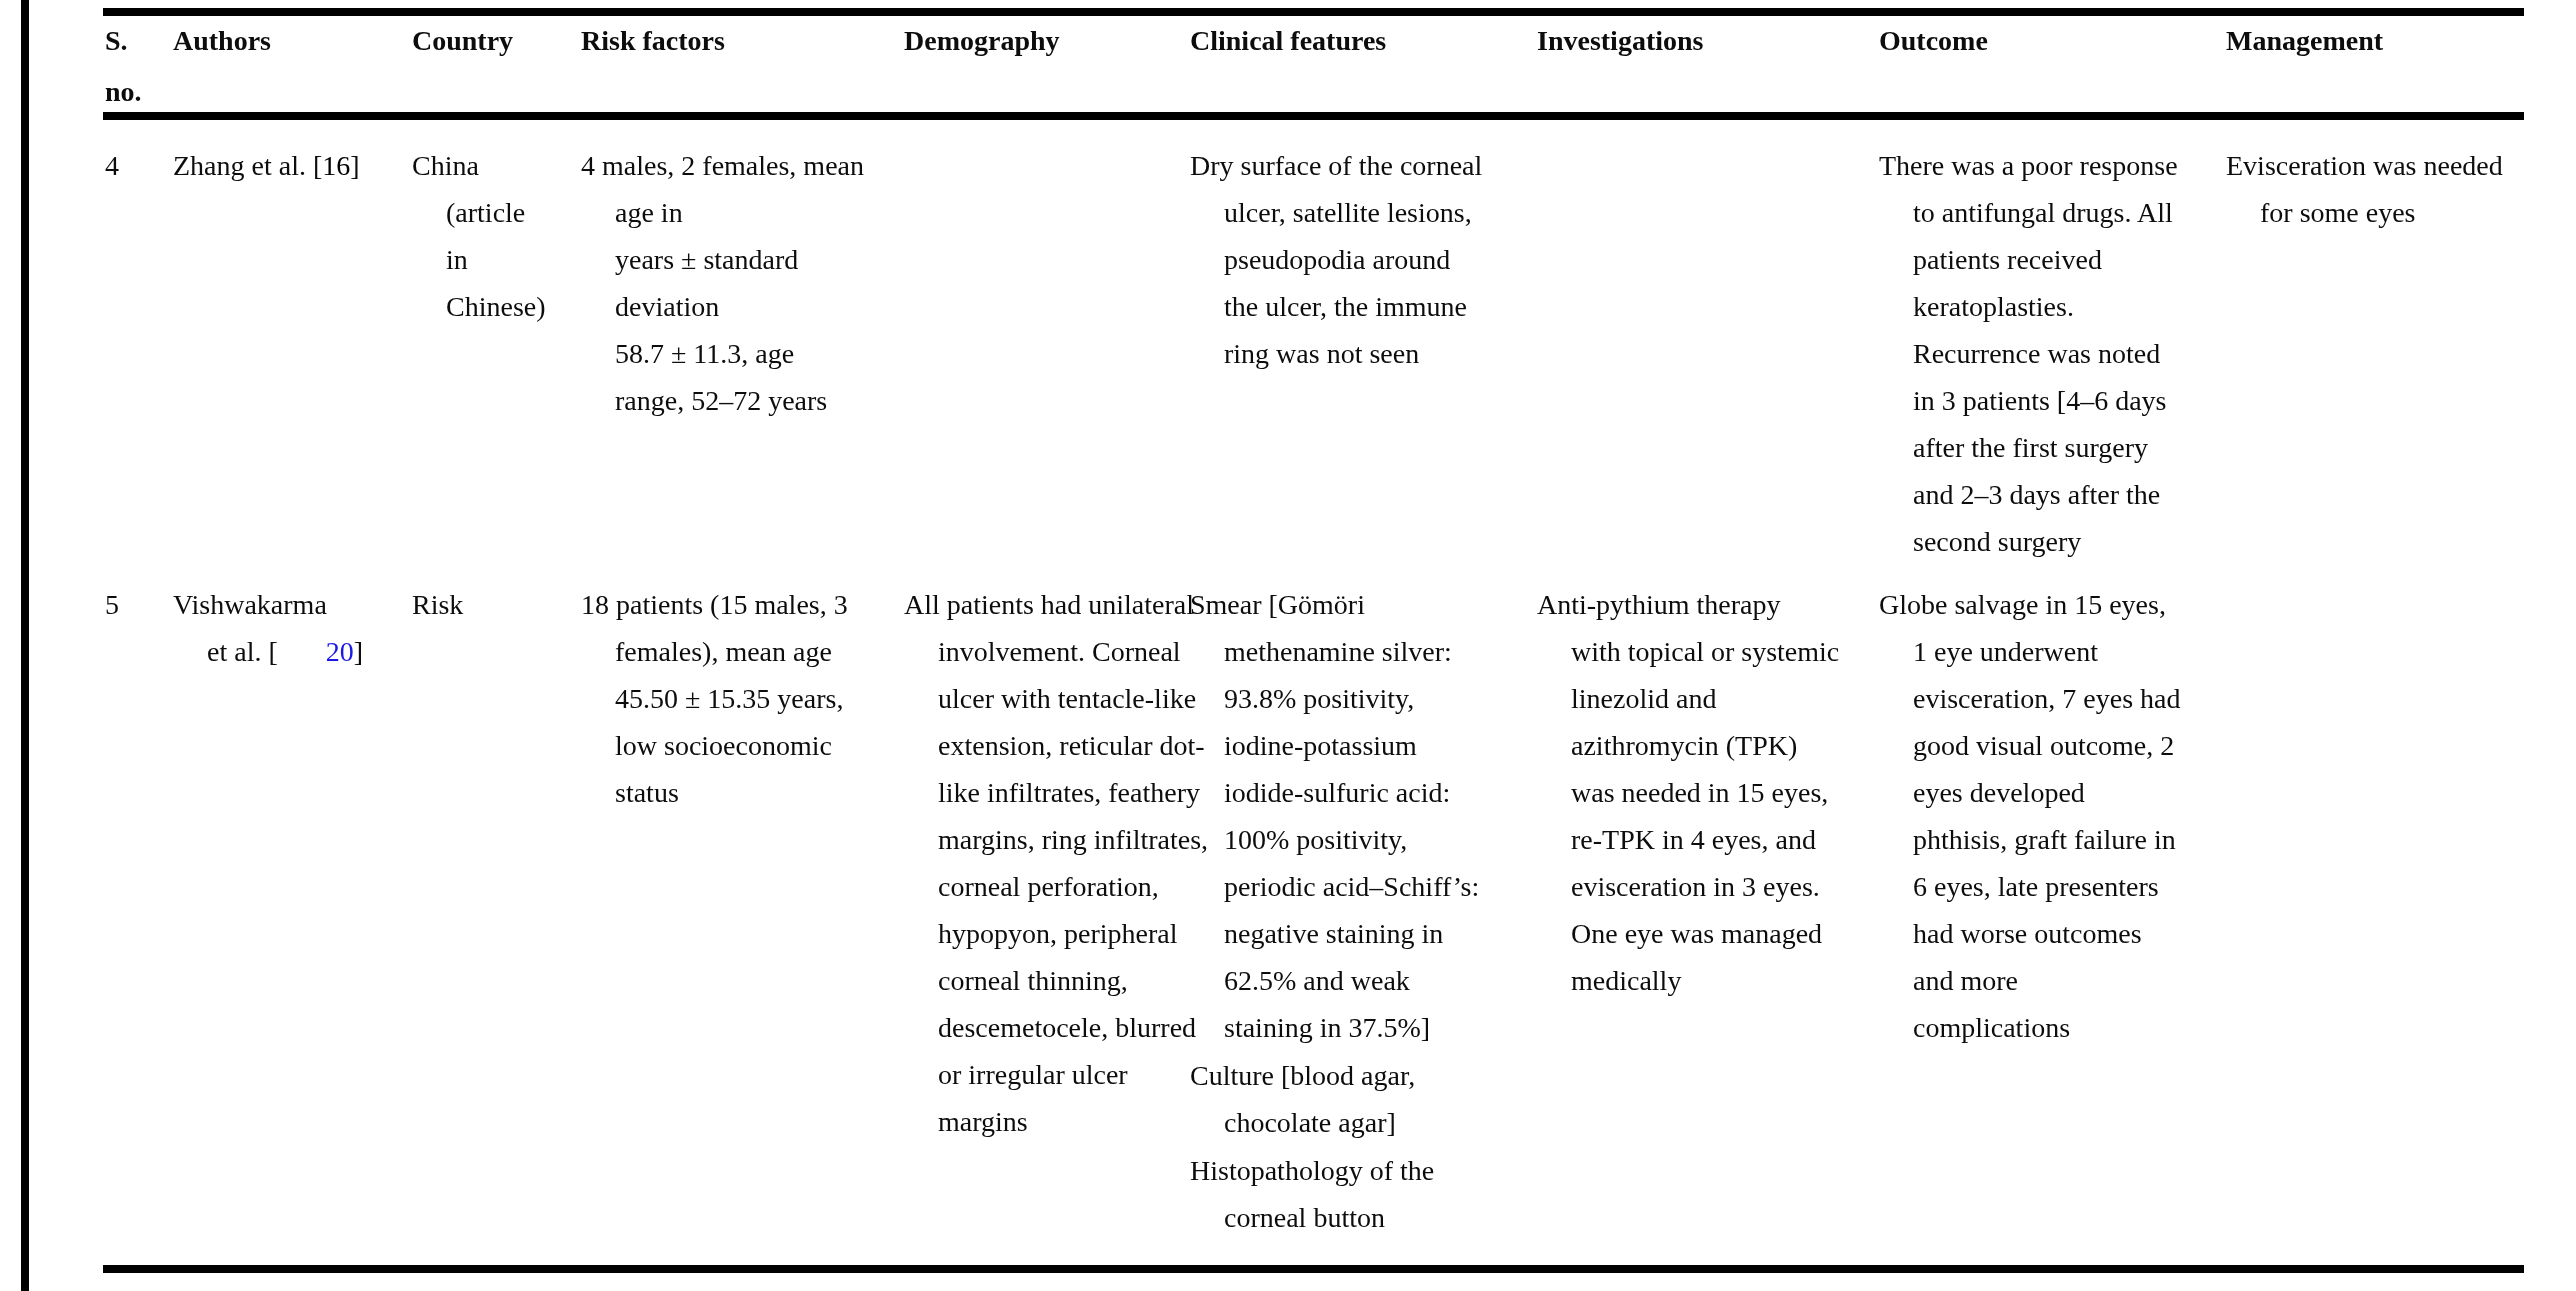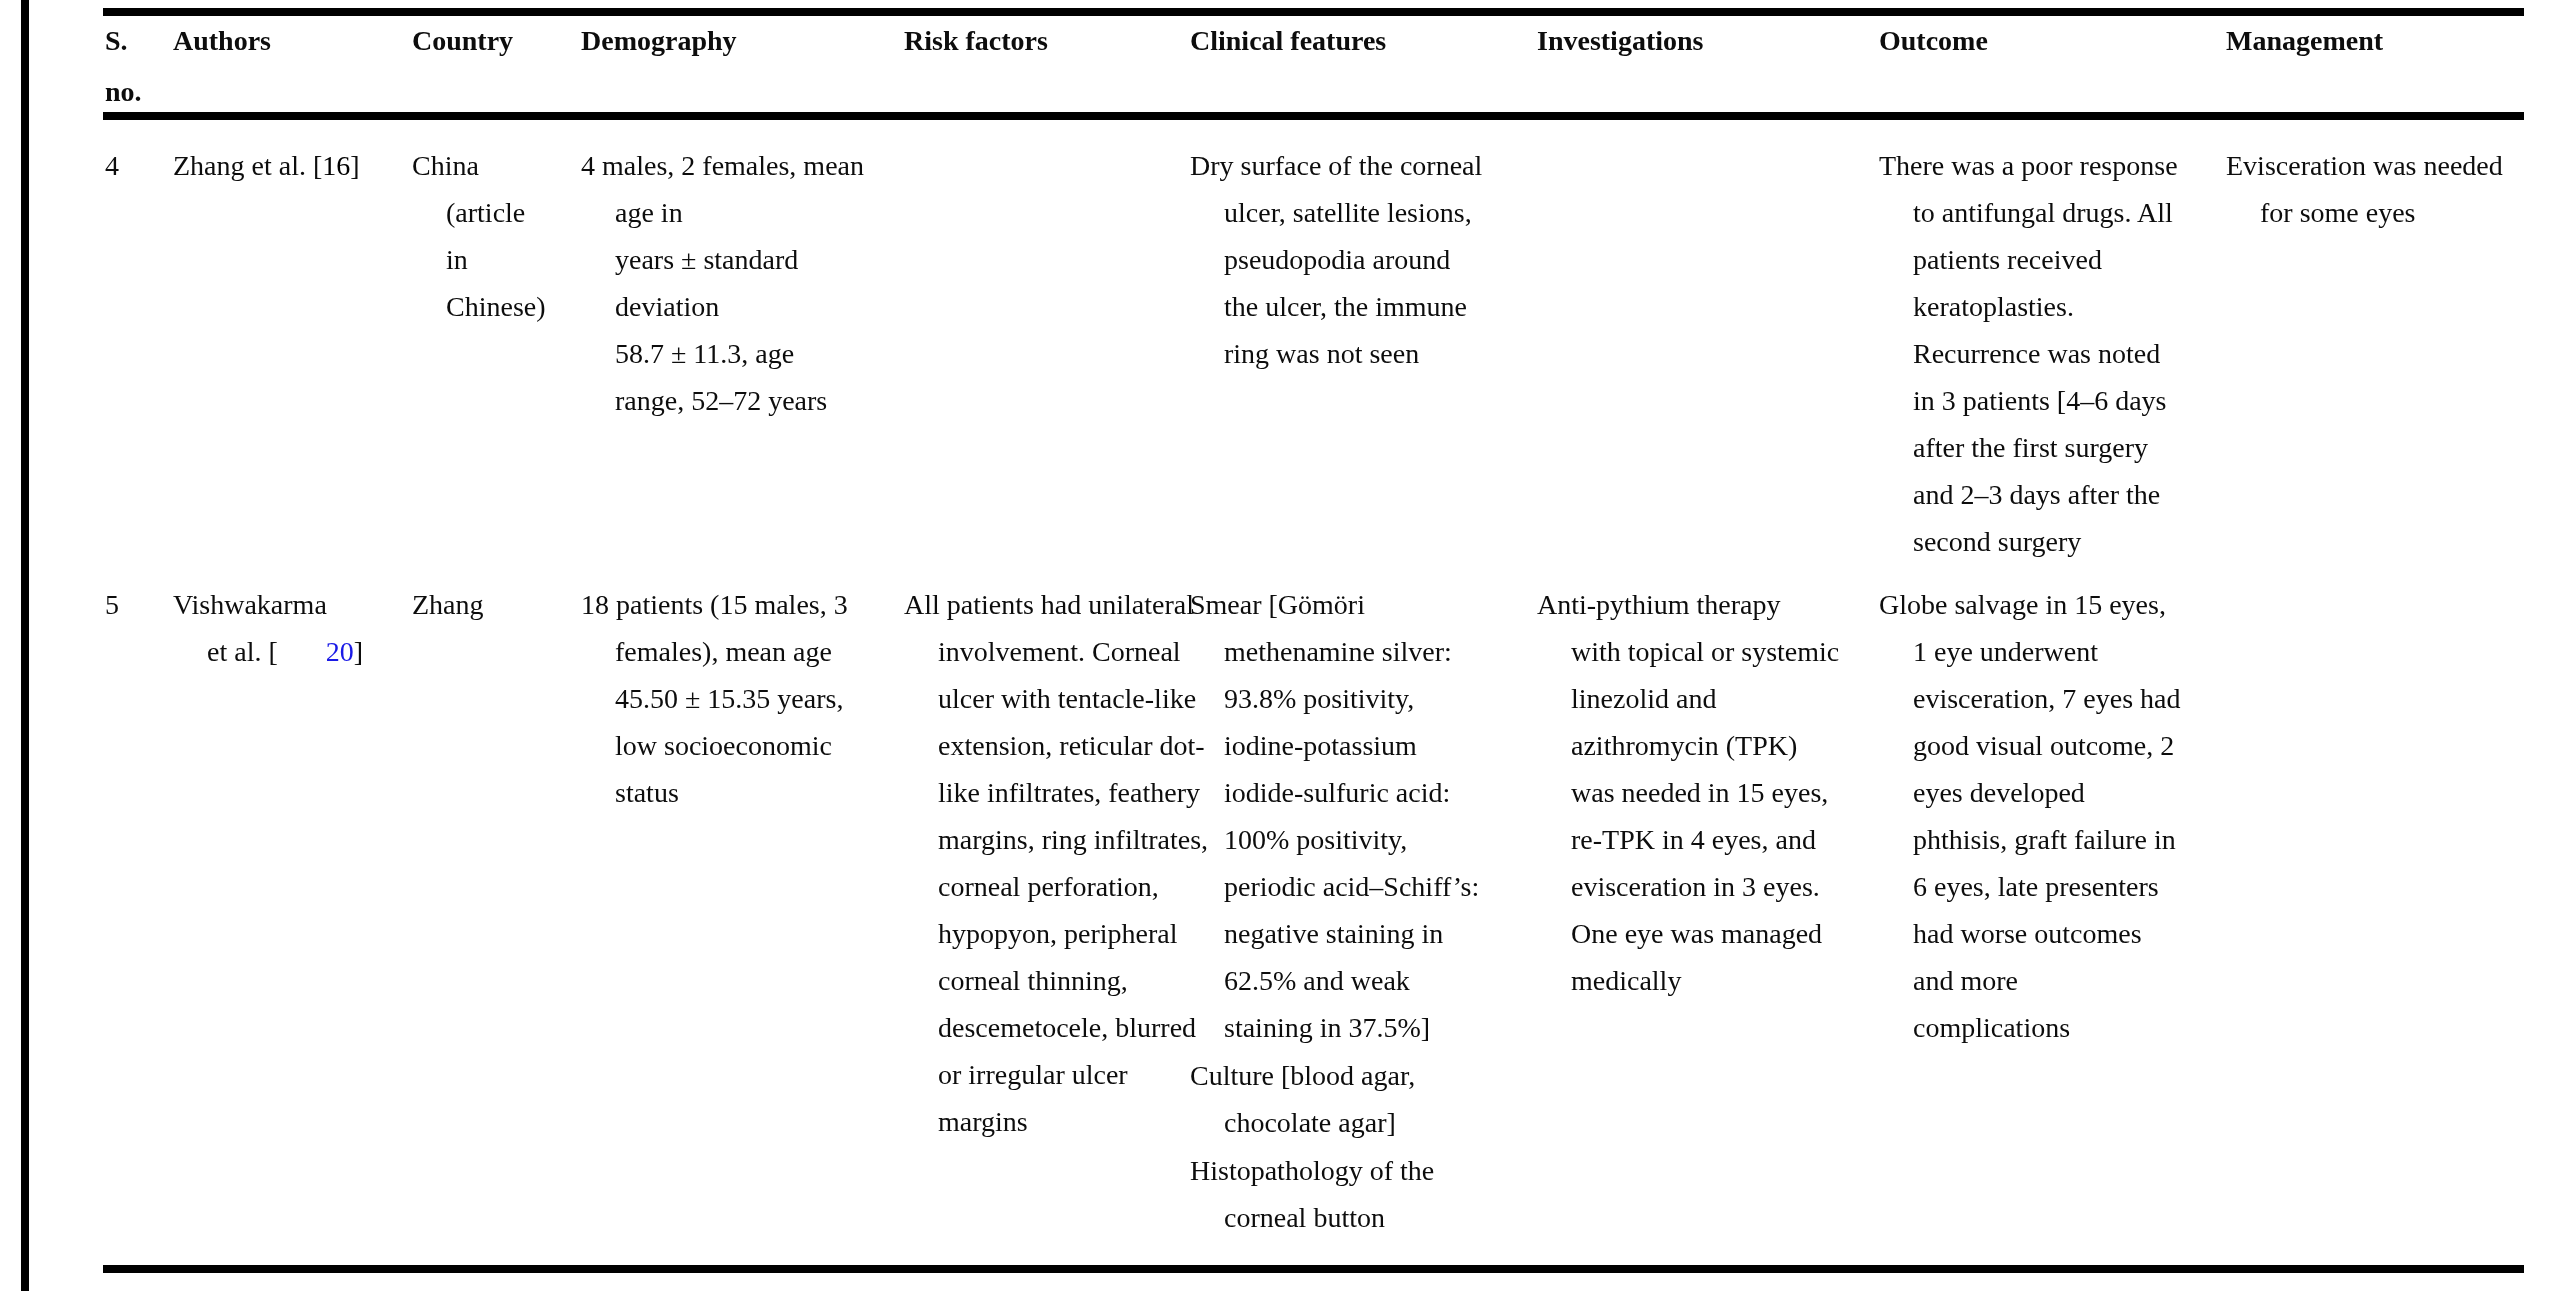--- a/index.html
+++ b/index.html
@@ -47,24 +47,24 @@
       <div class="cell head">
         <div class="para">S.<br>no.</div>
       </div>
       <div class="cell head">
         <div class="para">Authors</div>
       </div>
       <div class="cell head">
         <div class="para">Country</div>
       </div>
       <div class="cell head">
-        <div class="para">Demography</div>
+        <div class="para">Risk factors</div>
       </div>
       <div class="cell head">
-        <div class="para">Risk factors</div>
+        <div class="para">Demography</div>
       </div>
       <div class="cell head">
         <div class="para">Clinical features</div>
       </div>
       <div class="cell head">
         <div class="para">Investigations</div>
       </div>
       <div class="cell head">
         <div class="para">Outcome</div>
       </div>
@@ -99,21 +99,21 @@
       </div>
     </div>
     <div class="row body" style="top: 581px;">
       <div class="cell">
         <div class="para">5</div>
       </div>
       <div class="cell">
         <div class="para hang">Vishwakarma<br>et al. <span>[</span><span class="ref" style="color: rgb(26, 26, 230); margin-left: 48px;">20</span><span>]</span></div>
       </div>
       <div class="cell">
-        <div class="para hang">Zhang</div>
+        <div class="para hang">Risk</div>
       </div>
       <div class="cell">
         <div class="para hang">18 patients (15 males, 3<br>females), mean age<br>45.50 ± 15.35 years,<br>low socioeconomic<br>status</div>
       </div>
       <div class="cell">
         <div class="para hang">All patients had unilateral<br>involvement. Corneal<br>ulcer with tentacle-like<br>extension, reticular dot-<br>like infiltrates, feathery<br>margins, ring infiltrates,<br>corneal perforation,<br>hypopyon, peripheral<br>corneal thinning,<br>descemetocele, blurred<br>or irregular ulcer<br>margins</div>
       </div>
       <div class="cell">
         <div class="para hang">Smear [Gömöri<br>methenamine silver:<br>93.8% positivity,<br>iodine-potassium<br>iodide-sulfuric acid:<br>100% positivity,<br>periodic acid–Schiff’s:<br>negative staining in<br>62.5% and weak<br>staining in 37.5%]</div>
         <div class="para hang gap">Culture [blood agar,<br>chocolate agar]</div>

